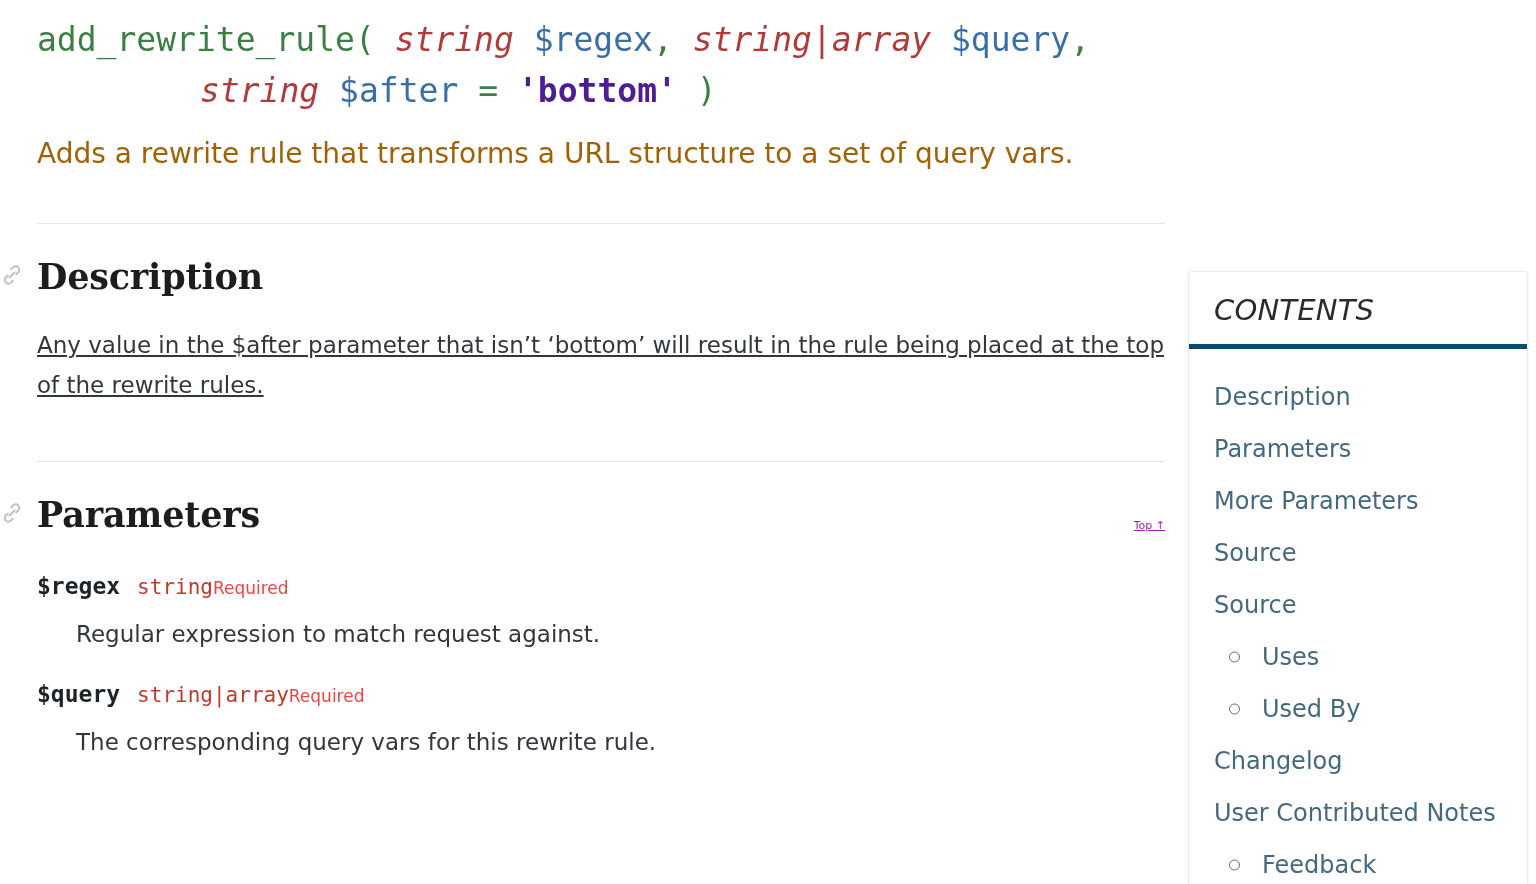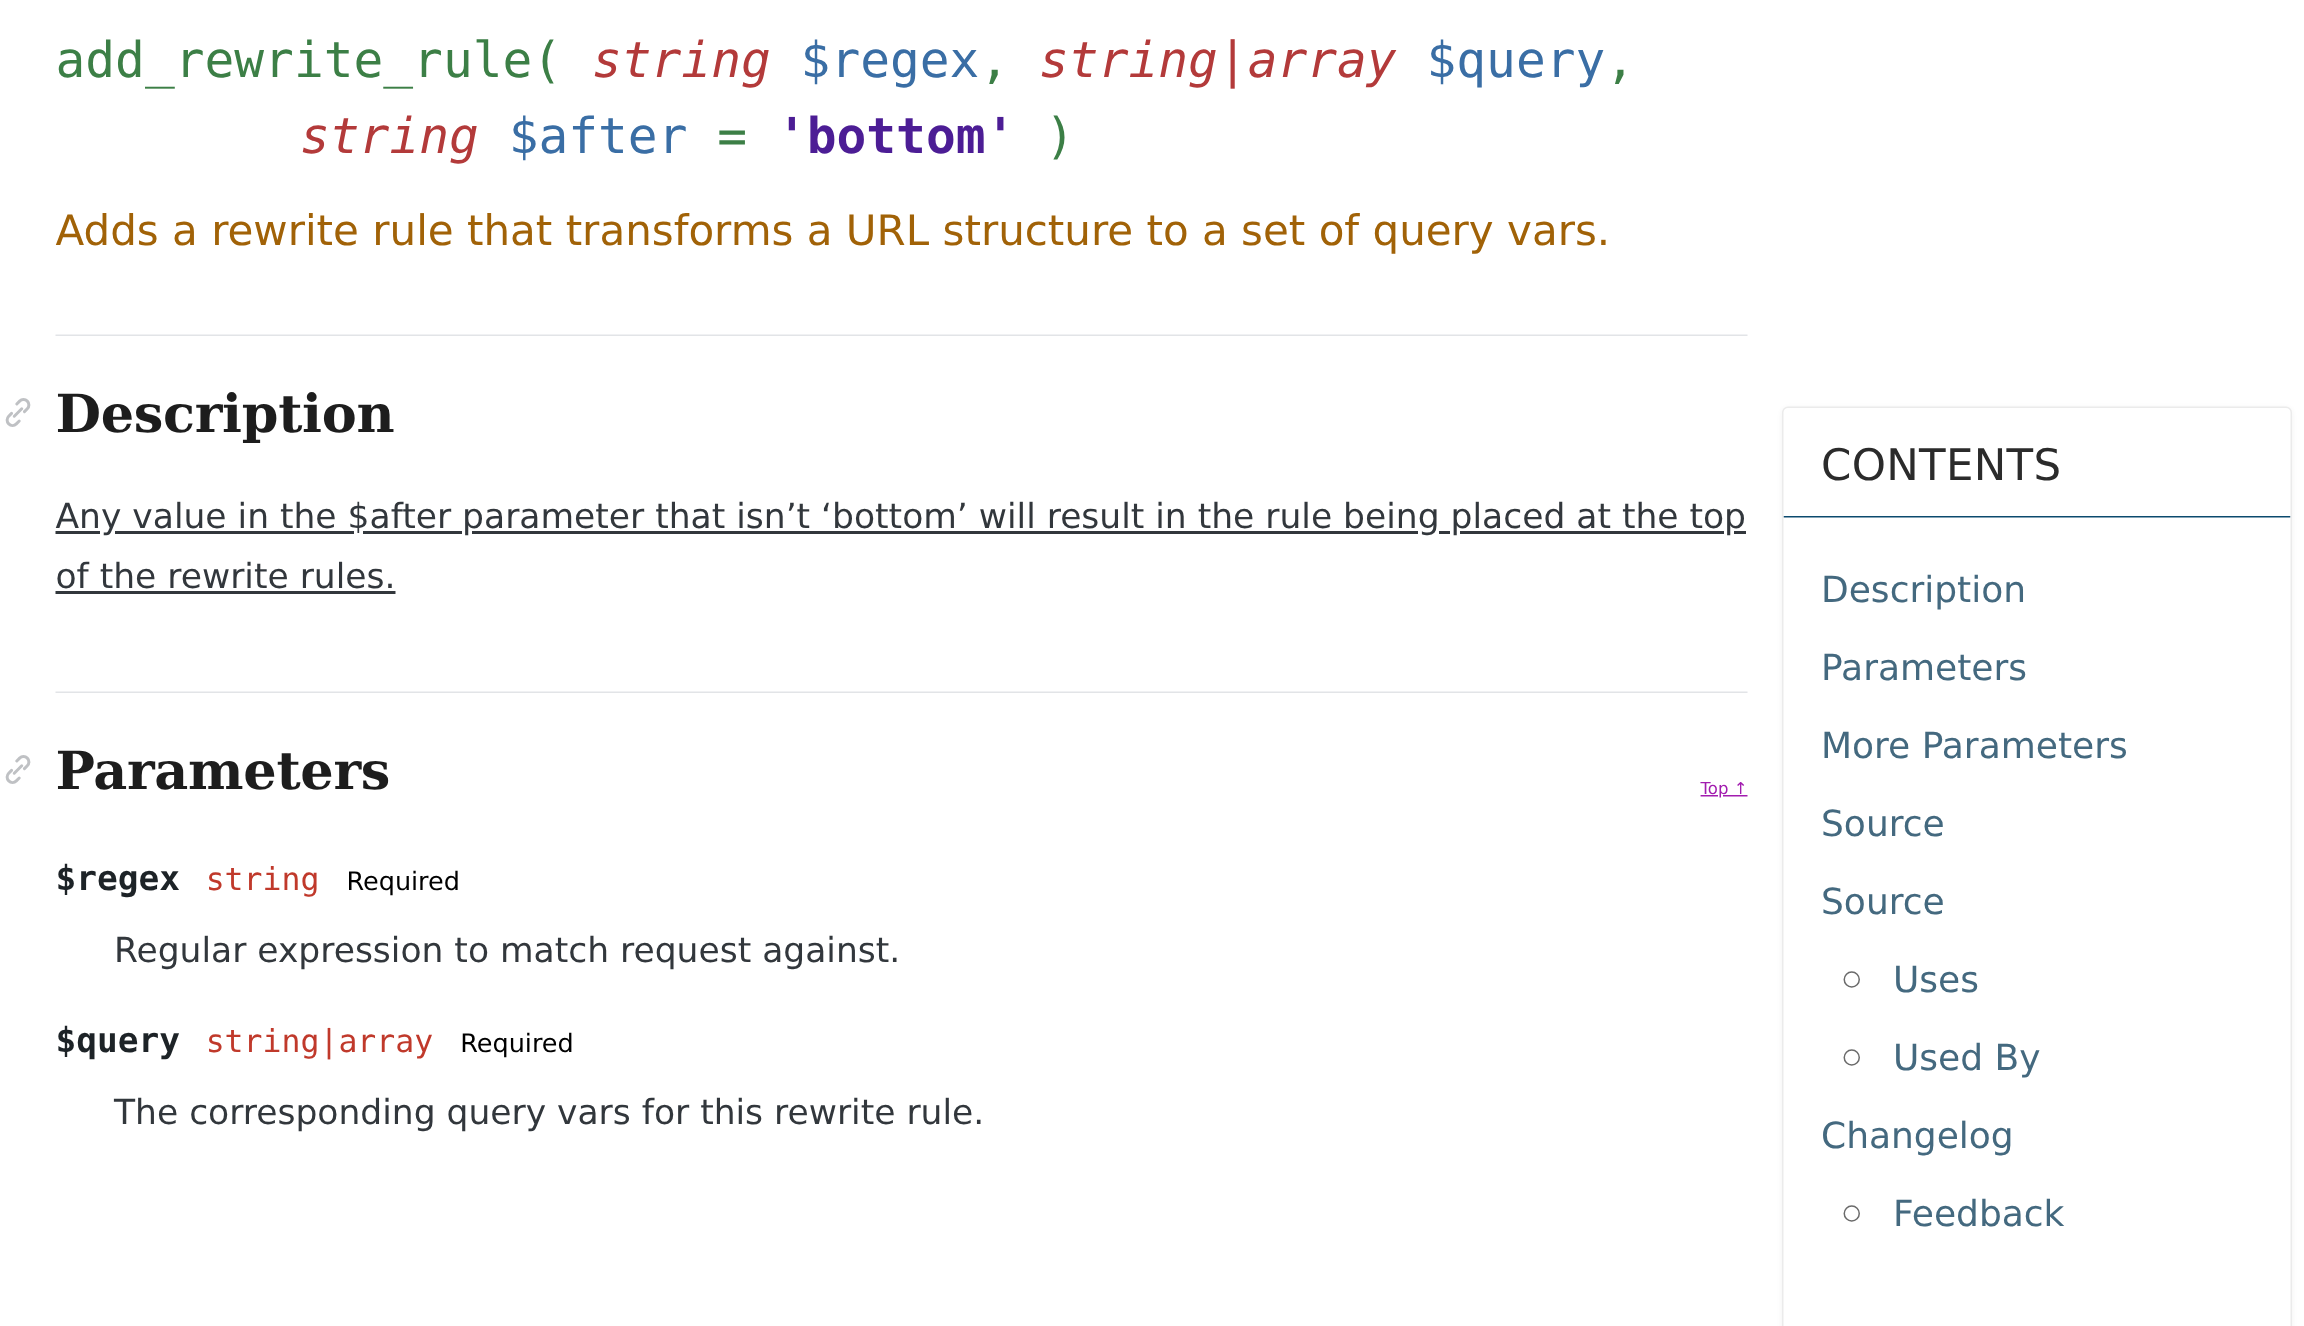--- a/index.html
+++ b/index.html
@@ -127,22 +127,21 @@
     color: #1d2327;
   }
   .param-type {
     font-family: "DejaVu Sans Mono", "Liberation Mono", monospace;
     font-size: 21px;
     color: #c0392b;
     margin-left: 17px;
   }
   .param-req {
     font-size: 17px;
-    color: #000000;
-    margin-left: 18px;
+    color: #ef4444;
     text-align: right;
   }
   .param-desc {
     font-size: 23px;
     line-height: 34px;
     color: #32373c;
     margin: 18px 0 0 39px;
   }
 
   
@@ -154,21 +153,22 @@
     height: 640px;
     background: #ffffff;
     border: 1px solid #ebebeb;
     border-radius: 4px;
     box-shadow: 0 1px 4px rgba(0,0,0,.055);
     overflow: hidden;
     box-sizing: border-box;
   }
   .panel-header {
     padding: 22px 0 18px 25px;
-    border-bottom: 1px solid #0c4a6e;
+    border-bottom: 5px solid #0c4a6e;
+    font-style: italic;
   }
   .panel-header-text {
     font-size: 29px;
     line-height: 32px;
     color: #2b2b2b;
     font-weight: 400;
     letter-spacing: .2px;
   }
   .toc-list {
     list-style: none;
@@ -286,20 +286,23 @@
         </li>
       <li class="toc-item toc-sub">
           <a class="toc-link"><span class="toc-bullet"></span><span>Uses</span></a>
         </li>
       <li class="toc-item toc-sub">
           <a class="toc-link"><span class="toc-bullet"></span><span>Used By</span></a>
         </li>
       <li class="toc-item">
           <a class="toc-link">Changelog</a>
         </li>
+      <li class="toc-item">
+          <a class="toc-link">User Contributed Notes</a>
+        </li>
       <li class="toc-item toc-sub">
           <a class="toc-link"><span class="toc-bullet"></span><span>Feedback</span></a>
         </li>
 
     </ul>
   </aside>
 
 </div>
 
 </body></html>

